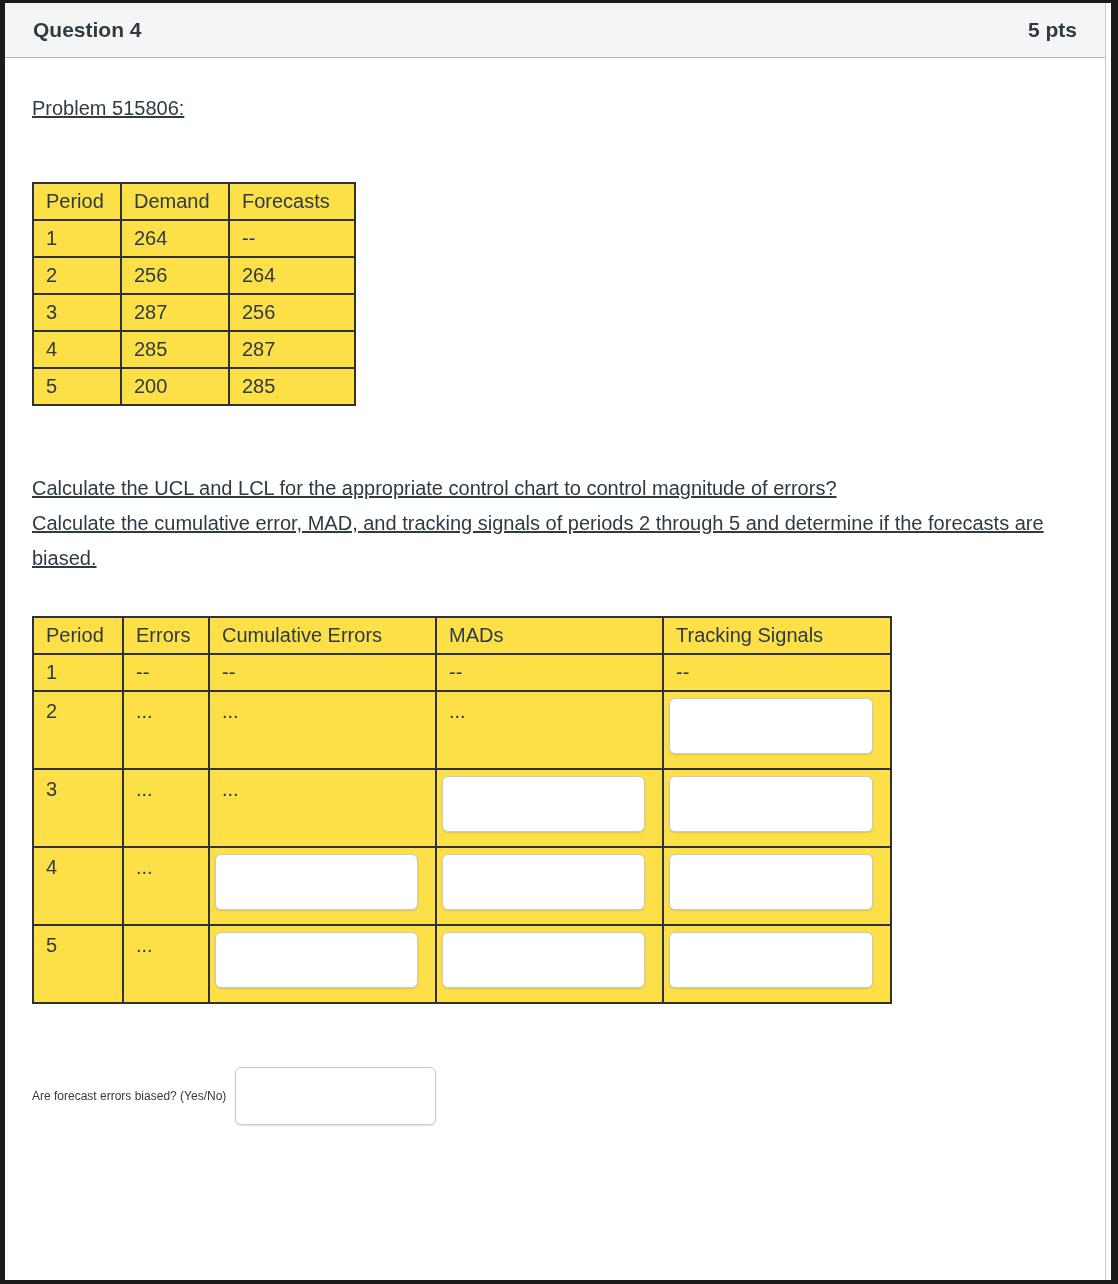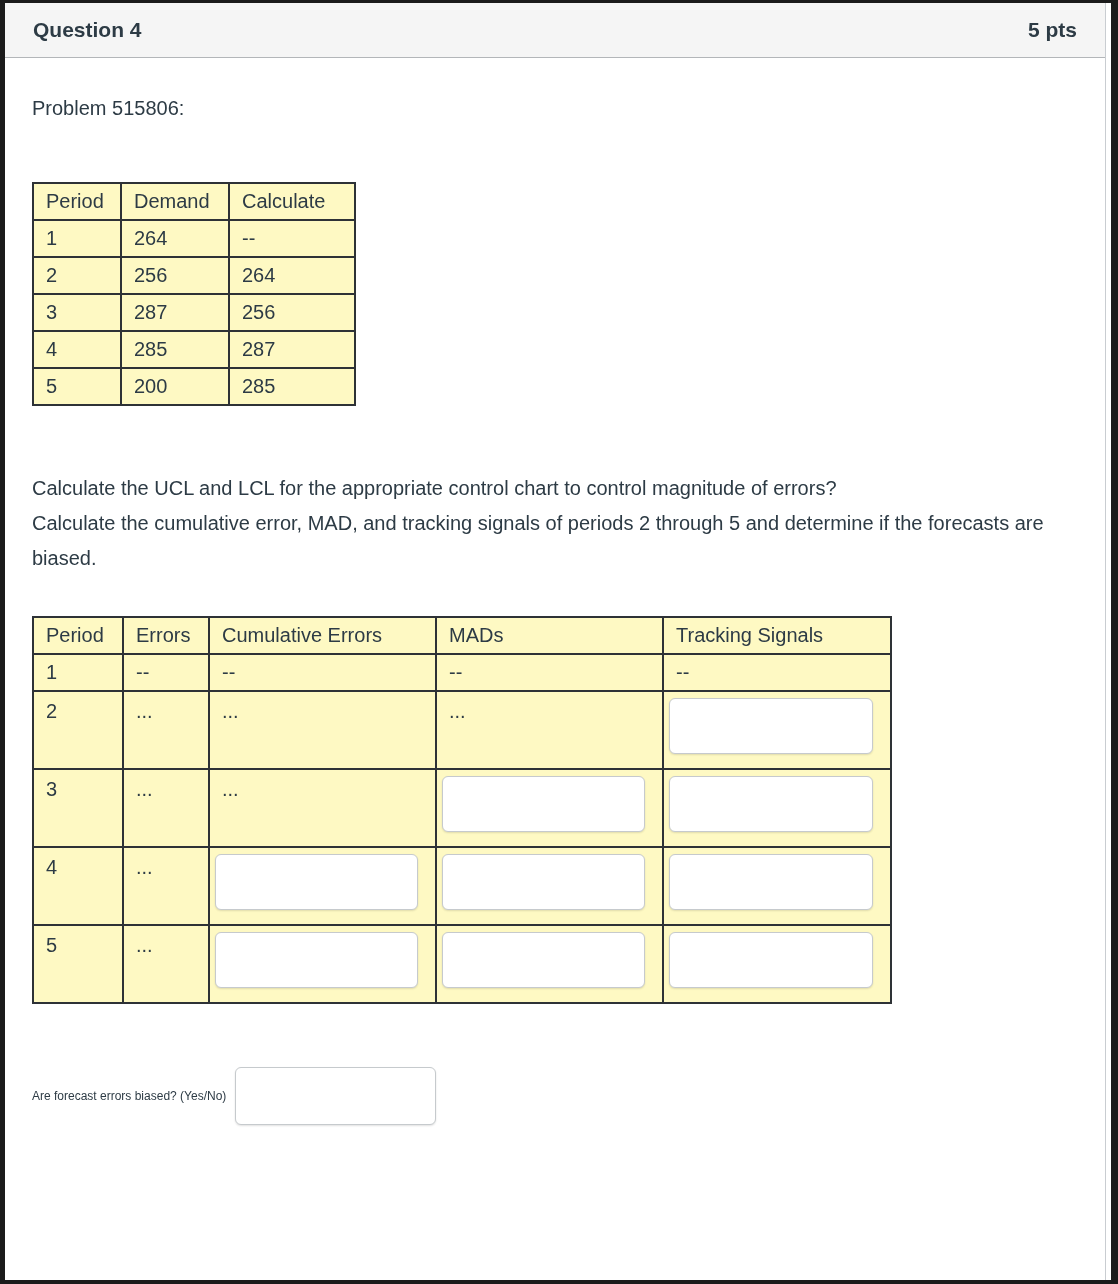--- a/index.html
+++ b/index.html
@@ -35,24 +35,24 @@
     height: 55px; background: #f5f5f5;
     border-bottom: 1px solid #b3b6b9;
     display: flex; align-items: center; justify-content: space-between;
     padding: 8px 28px;
     font-size: 21px; font-weight: bold; gap: 38px;
   }
   .q-body {
     padding: 33px 40px 0 27px;
     font-size: 20px; line-height: 35px;
   }
-  .q-body p { margin: 0; }
+  .q-body p { margin: 0; text-decoration: underline; }
   .bold { font-weight: bold; }
 
-  table { border-collapse: collapse; table-layout: fixed; background: #fef9c3; }
+  table { border-collapse: collapse; table-layout: fixed; background: #fde047; }
   th, td {
     border: 2px solid #2e3236;
     font-weight: normal; text-align: left;
     font-size: 20px; padding: 0 0 0 12px;
     color: #2d3b45;
   }
   .data-table { width: 322px; margin-top: 56px; }
   .data-table tr { height: 37px; }
   .data-table col.c1 { width: 88px; }
   .data-table col.c2 { width: 108px; }
@@ -117,21 +117,21 @@
       <table class="data-table">
         <colgroup>
             <col class="c1">
             <col class="c2">
             <col class="c3">
           </colgroup>
         <tbody>
             <tr>
           <th>Period</th>
           <th>Demand</th>
-          <th>Calculate</th>
+          <th>Forecasts</th>
         </tr>
         <tr>
           <td>1</td>
           <td>264</td>
           <td>--</td>
         </tr>
         <tr>
           <td>2</td>
           <td>256</td>
           <td>264</td>

